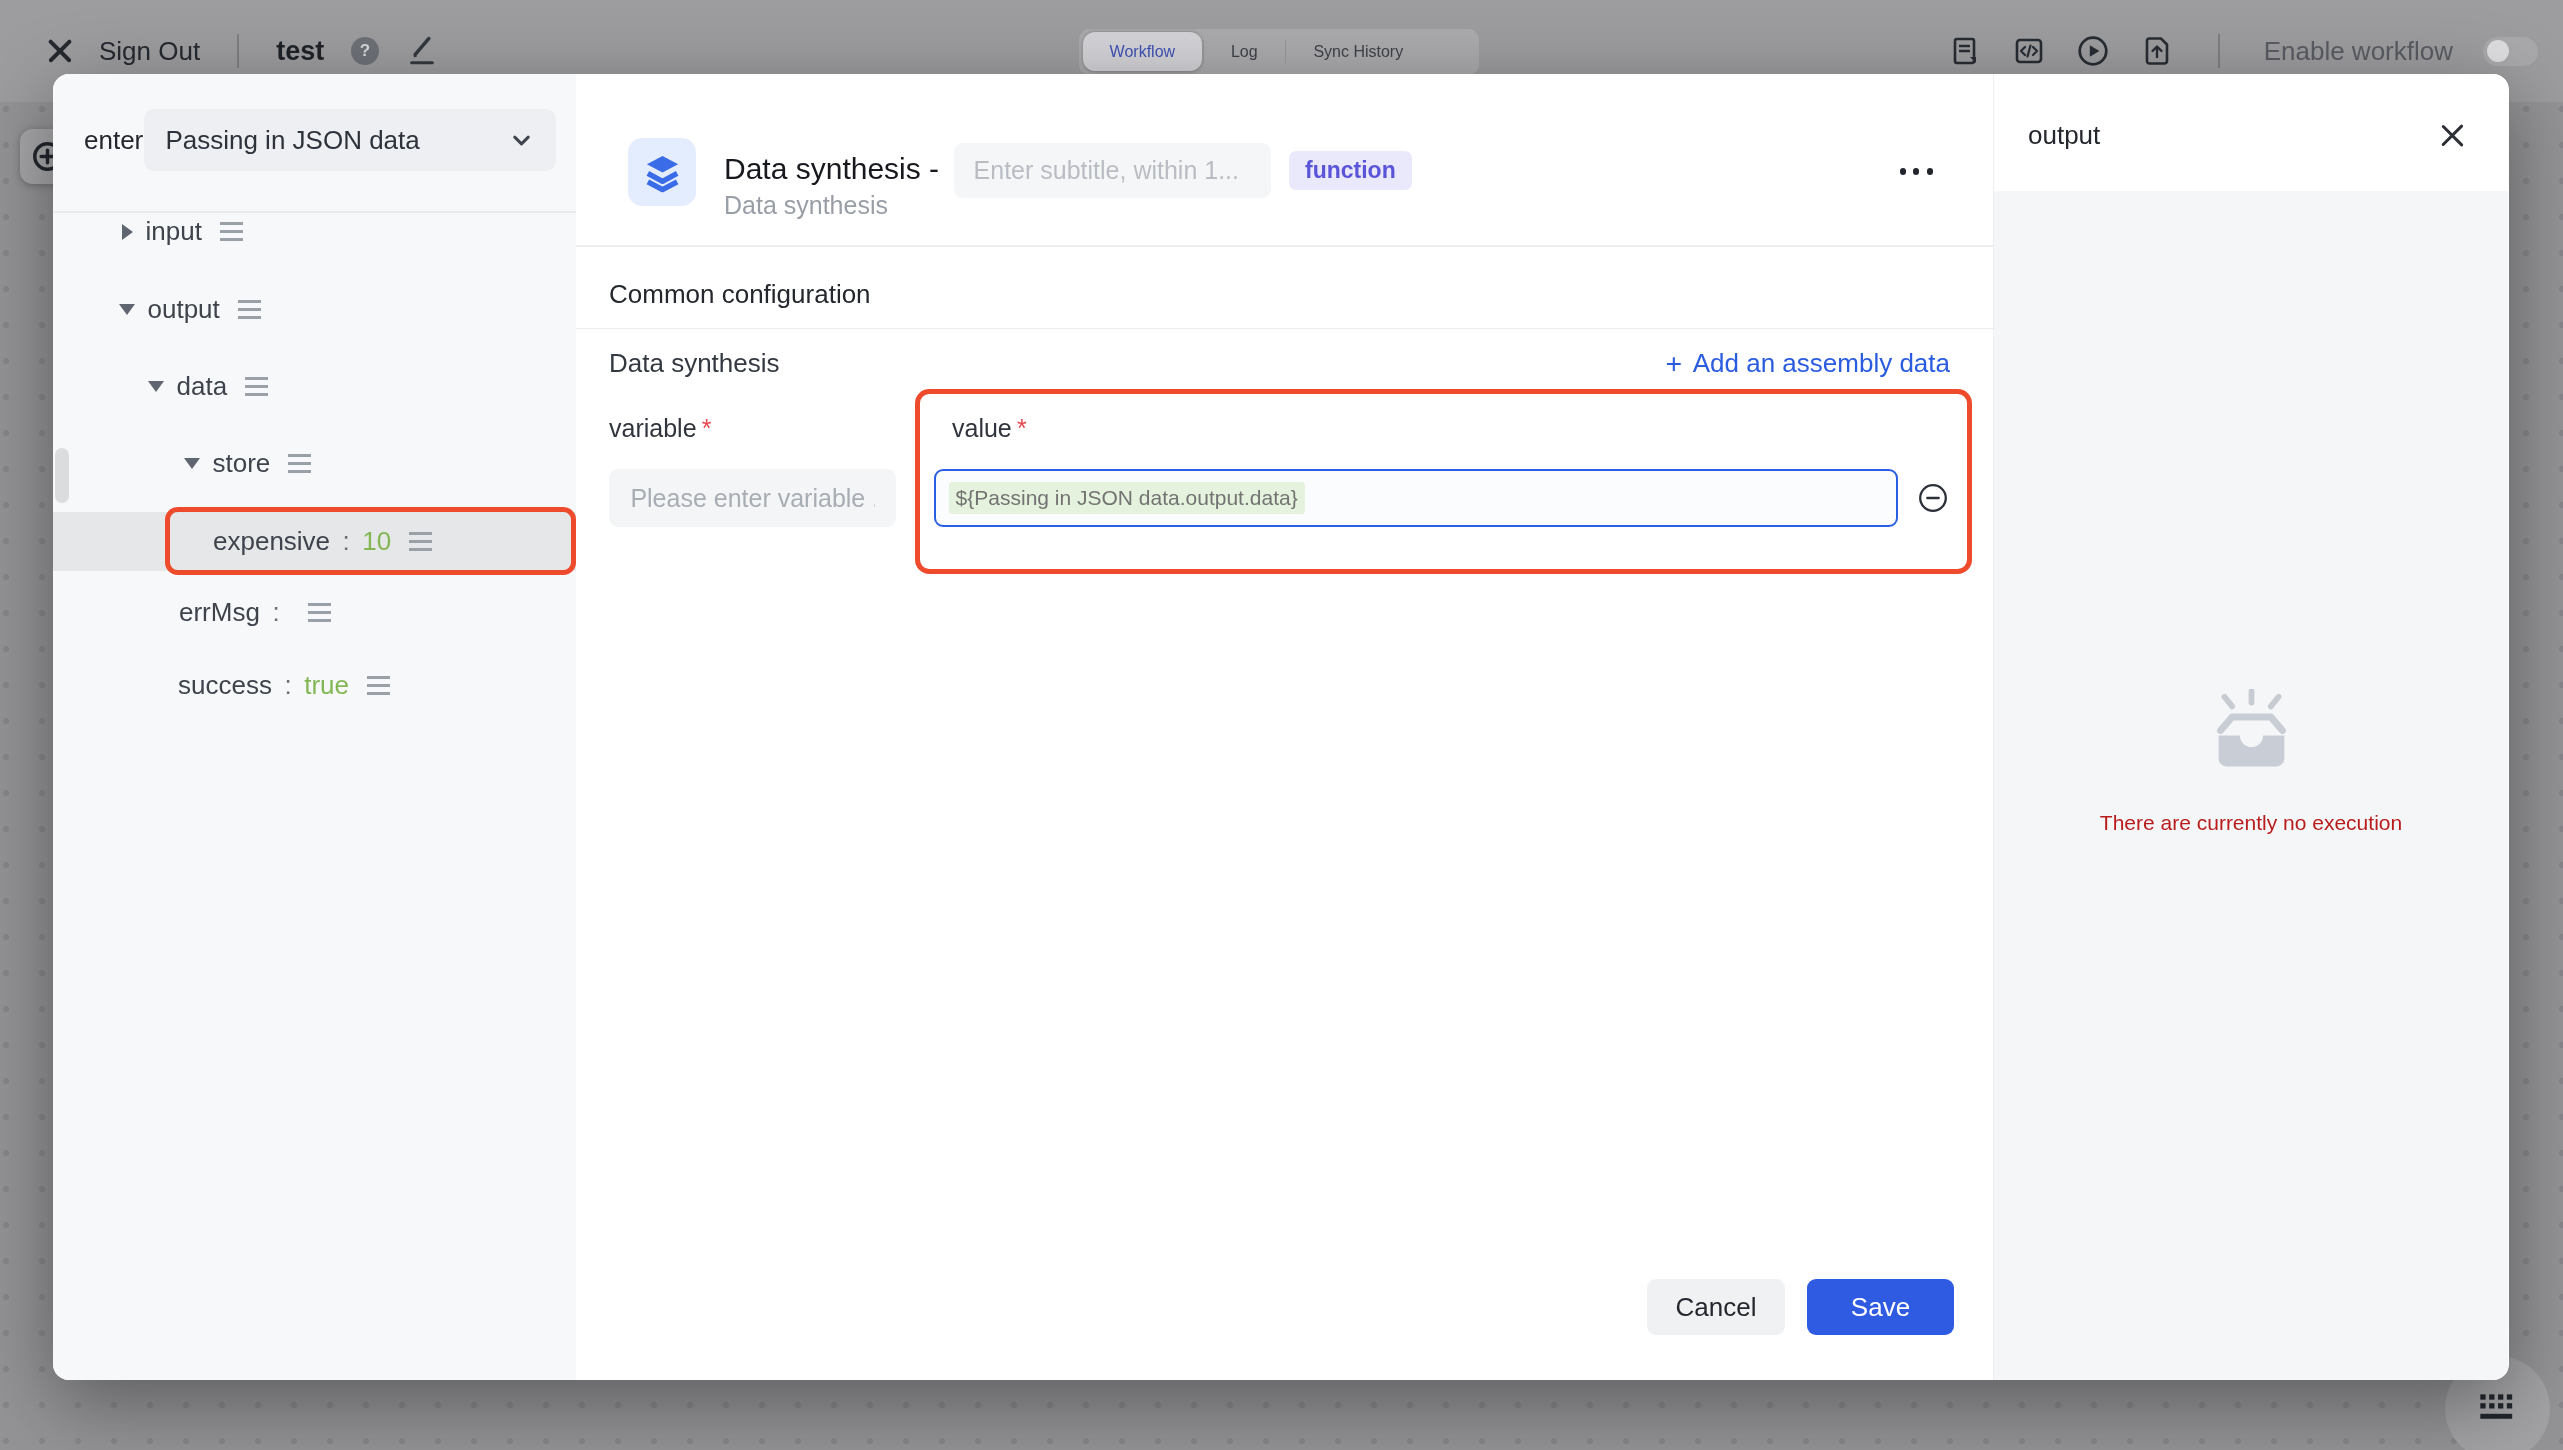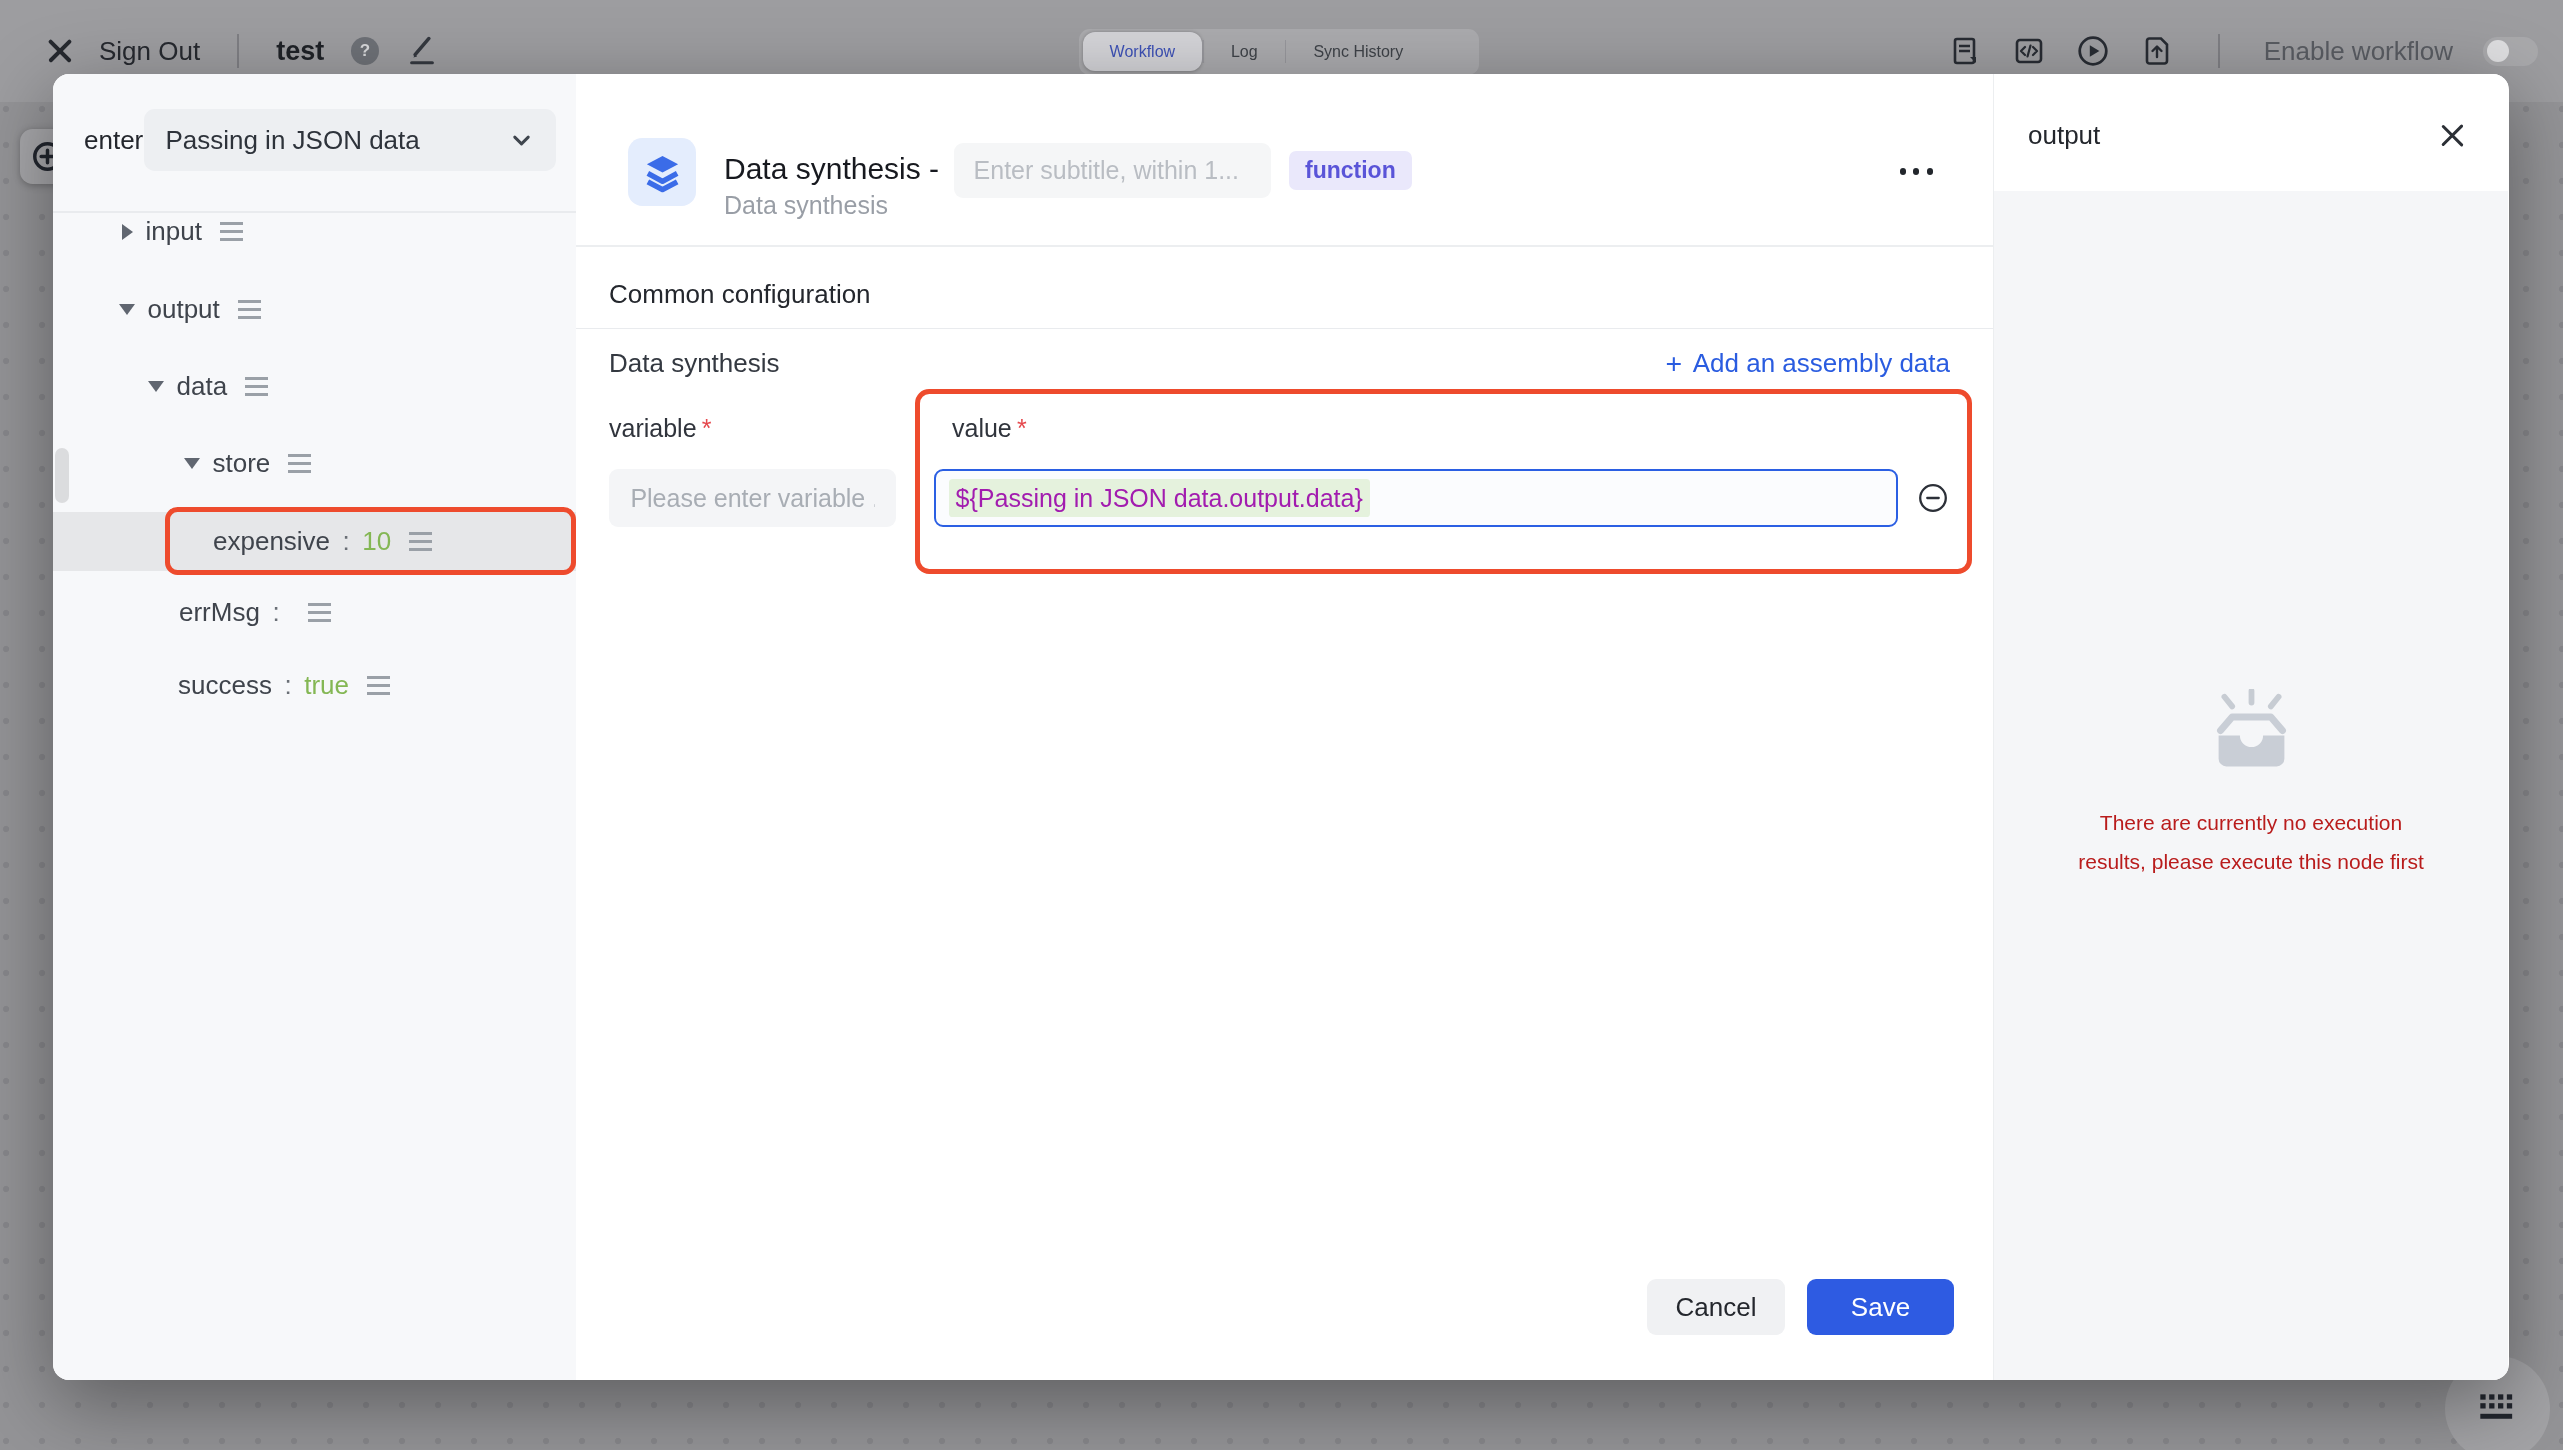--- a/index.html
+++ b/index.html
@@ -90,21 +90,21 @@
   .f-label{position:absolute;top:340px;font-size:25px;color:#30343c;}
   .req{color:#e5484d;margin-left:5.3px;}
   .redbox{position:absolute;left:339px;top:315px;width:1057px;height:185px;border:5.3px solid #ee4b2d;border-radius:14.2px;
           box-sizing:border-box;pointer-events:none;}
   .var-input{position:absolute;left:33px;top:395px;width:287px;height:58px;background:#f4f5f7;border:0;border-radius:9px;
              font-size:25px;color:#3c4046;padding:0 21.4px;box-sizing:border-box;outline:none;
              font-family:"Liberation Sans","DejaVu Sans",sans-serif;}
   .var-input::placeholder{color:#a8adb4;}
   .val-input{position:absolute;left:358px;top:395px;width:964px;height:58px;background:#fbfcfe;border:2.7px solid #2b5fe3;
              border-radius:9px;box-sizing:border-box;display:flex;align-items:center;padding:0 12.5px;cursor:text;}
-  .vtoken{font-size:25px;color:#a21caf;background:#e5f2dd;padding:4.4px 7.1px;border-radius:3.6px;white-space:nowrap;}
+  .vtoken{font-size:21px;color:#737373;background:#e5f2dd;padding:4.4px 7.1px;border-radius:3.6px;white-space:nowrap;}
   .minus-btn{position:absolute;left:1342px;top:409px;width:30px;height:30px;cursor:pointer;}
   .ed-footer{position:absolute;left:0;top:1205px;width:1417px;height:56px;}
   .btn{position:absolute;height:56px;border-radius:9px;font-size:26px;display:flex;align-items:center;justify-content:center;cursor:pointer;}
   .btn-cancel{left:1071px;width:138px;background:#f0f1f3;color:#24272d;}
   .btn-save{left:1231px;width:147px;background:#2e5be2;color:#ffffff;}
 
   
   .pr{position:absolute;left:1940px;top:0;width:516px;height:1306px;border-left:1.8px solid #eceef0;box-sizing:border-box;}
   .pr-head{position:absolute;left:0;top:0;width:514px;height:117px;background:#ffffff;}
   .pr-title{position:absolute;left:34px;top:46px;font-size:26px;color:#24272d;}
@@ -333,21 +333,20 @@
       </div>
       <div class="pr-body">
         <div class="empty">
           <svg width="117" height="89" viewBox="0 0 60 46">
             <path d="M20 9 L16 4 M30 7 V1 M40 9 L44 4" stroke="#c7ccd3" stroke-width="3" stroke-linecap="round" fill="none"></path>
             <path d="M14 21.5 L20 14.5 H40 L46 21.5" fill="none" stroke="#c9ced6" stroke-width="3.6" stroke-linejoin="round" stroke-linecap="round"></path>
             <path d="M13 24 H24 a6 6 0 0 0 12 0 H47 V36 a4 4 0 0 1 -4 4 H17 a4 4 0 0 1 -4 -4 Z" fill="#c9ced6"></path>
           </svg>
           <div class="empty-text">
             <div>There are currently no execution</div>
-            <div>results, please execute this node first</div>
           </div>
         </div>
       </div>
     </div>
 
   </div>
 </div>
 
 
 </body></html>

